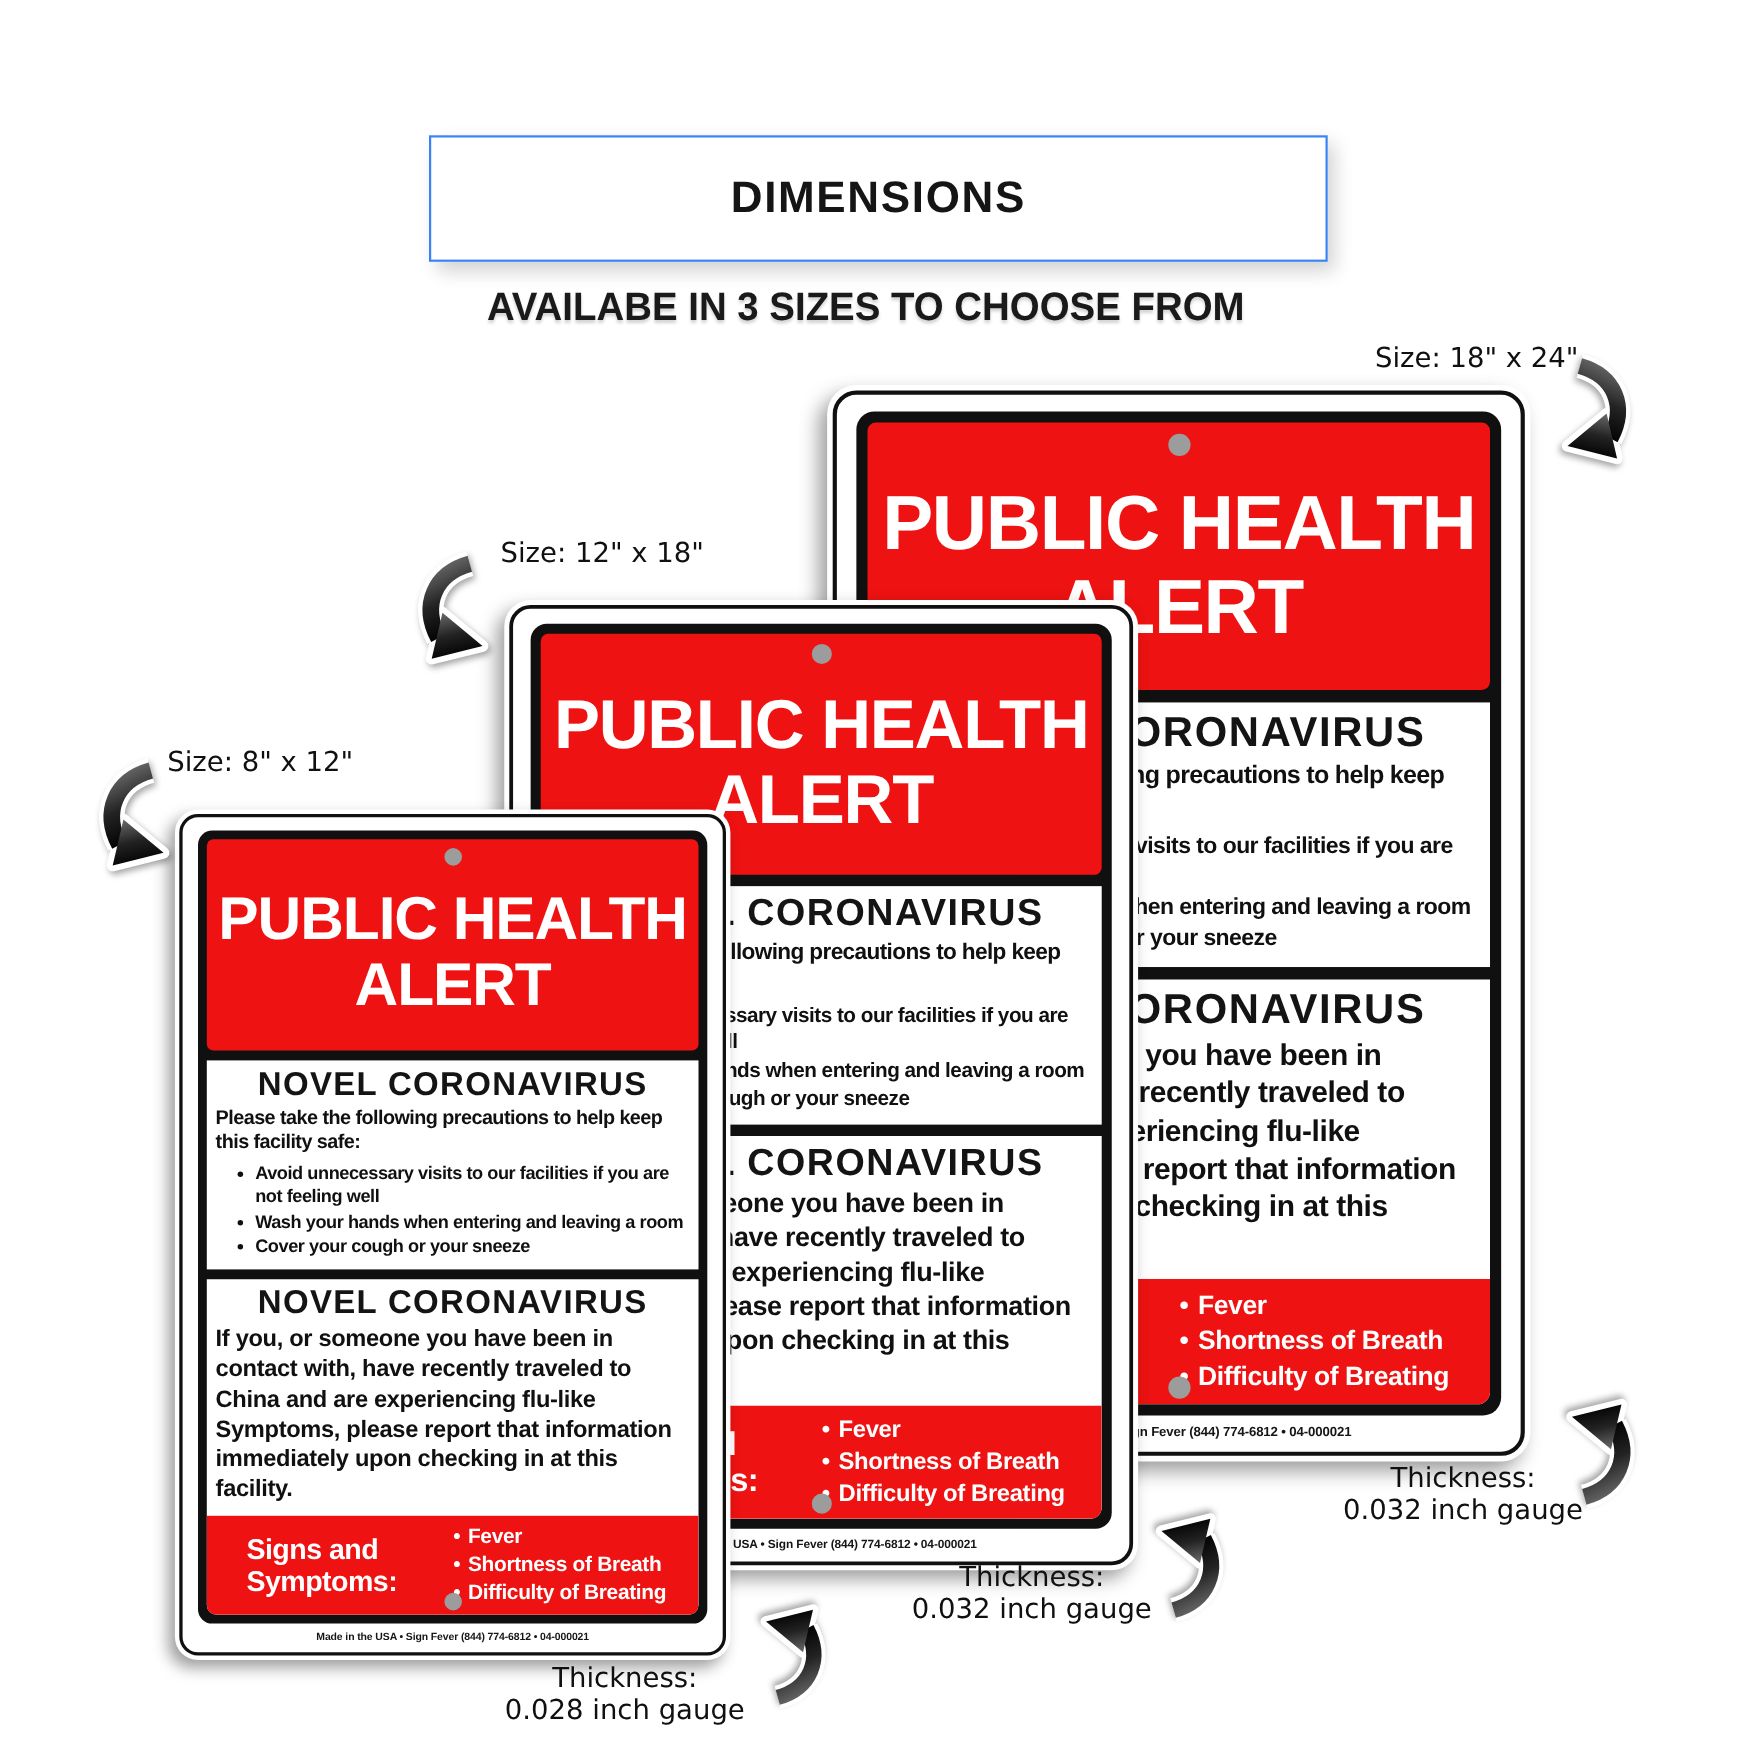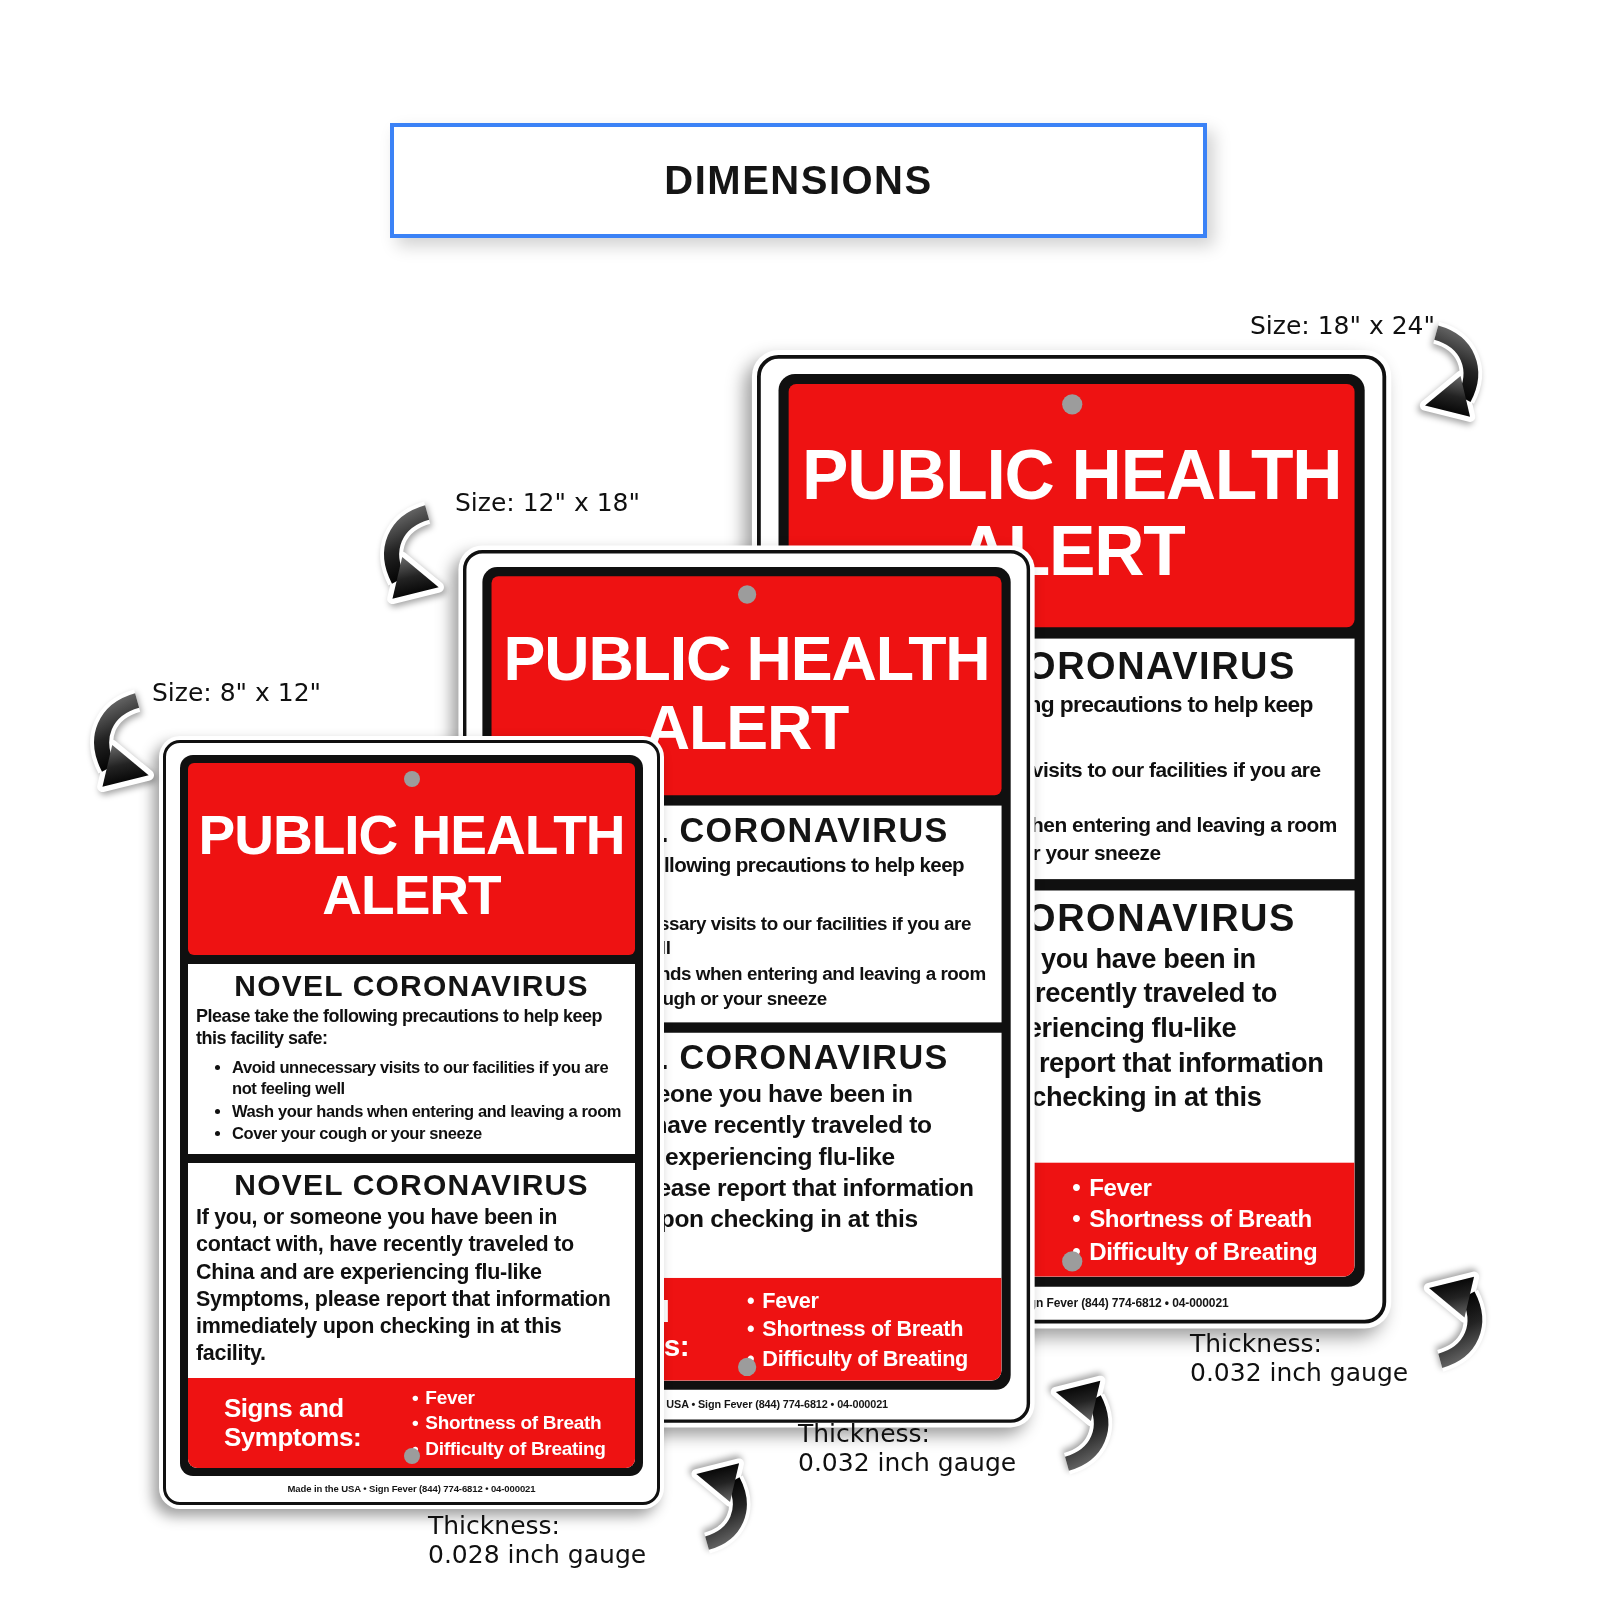--- a/index.html
+++ b/index.html
@@ -1,21 +1,21 @@
 <!DOCTYPE html>
 <html><head>
 <meta charset="utf-8">
 <style>
   html,body{margin:0;padding:0;background:#ffffff;}
   .page{position:relative;width:1600px;height:1600px;background:#ffffff;overflow:hidden;
         font-family:"Liberation Sans",sans-serif;color:#101010;}
 
   
   .dims-box{position:absolute;left:390px;top:123px;width:817px;height:115px;box-sizing:border-box;
-            background:#ffffff;border:4px solid #3b82f6;display:flex;align-items:center;justify-content:center;
+            background:#ffffff;border:2px solid #3b82f6;display:flex;align-items:center;justify-content:center;
             box-shadow:7px 8px 16px rgba(0,0,0,0.18);}
   .dims-title{font-size:40px;font-weight:bold;letter-spacing:1.5px;color:#151515;}
   .subtitle{position:absolute;left:0;top:258px;width:1600px;text-align:center;
             font-size:36px;font-weight:bold;letter-spacing:0px;color:#1a1a1a;
             text-shadow:0 3px 3px rgba(0,0,0,0.18);}
   .subtitle-inner{display:inline-block;transform:translateX(-13px) scaleX(0.97);}
 
   
   .sign{position:absolute;width:497px;height:765px;transform-origin:top left;
         filter:drop-shadow(-6px 7px 7px rgba(0,0,0,0.38));}
@@ -55,21 +55,21 @@
                 font-size:26px;line-height:1.12;letter-spacing:-0.5px;}
   ul.footer-bullets{list-style:none;margin:0;padding:0 0 0 18px;color:#ffffff;font-weight:bold;
                     font-size:19px;line-height:1.32;letter-spacing:-0.3px;}
   ul.footer-bullets li::before{content:"\2022";margin-right:7px;}
   .fine-print{text-align:center;font-size:9.5px;font-weight:bold;letter-spacing:-0.1px;
               margin-top:7px;color:#151515;}
 
   
   .callout{position:absolute;z-index:5;font-family:"DejaVu Sans",sans-serif;color:#101010;
            font-size:25px;font-weight:500;white-space:nowrap;}
-  .thick{width:280px;text-align:left;white-space:normal;line-height:1.14;}
+  .thick{width:280px;text-align:center;white-space:normal;line-height:1.14;}
   #size-0{left:152px;top:678px;}
   #size-1{left:455px;top:488px;}
   #size-2{left:1250px;top:311px;}
   #thick-0{left:428px;top:1512px;}
   #thick-1{left:798px;top:1420px;}
   #thick-2{left:1190px;top:1330px;}
 
   .arrow{position:absolute;z-index:4;filter:drop-shadow(2px 3px 3px rgba(0,0,0,0.35));overflow:visible;}
   #arrow-size-0{left:82px;top:688px;width:80px;height:114px;}
   #arrow-size-1{left:372px;top:500px;width:80px;height:114px;}
@@ -98,20 +98,23 @@
         <path d="M 62 10 C 26 20, 12 52, 30 86" fill="none" stroke="url(#arrowGrad)" stroke-width="17"></path>
         <polygon points="34,60 23,107 75,94" fill="url(#arrowGrad)"></polygon>
       </g>
     </defs>
   </svg>
 
   <div class="dims-box">
     <span class="dims-title">DIMENSIONS</span>
   </div>
 
+  <div class="subtitle">
+    <span class="subtitle-inner">AVAILABE IN 3 SIZES TO CHOOSE FROM</span>
+  </div>
 
   <div id="signs-layer">
       <div class="sign sign-pos-0">
     <div class="panel">
       <div class="frame">
 
         <div class="red-header">
           <span class="hole hole-top"></span>
           <div class="sign-title">
             <div>PUBLIC HEALTH</div>

